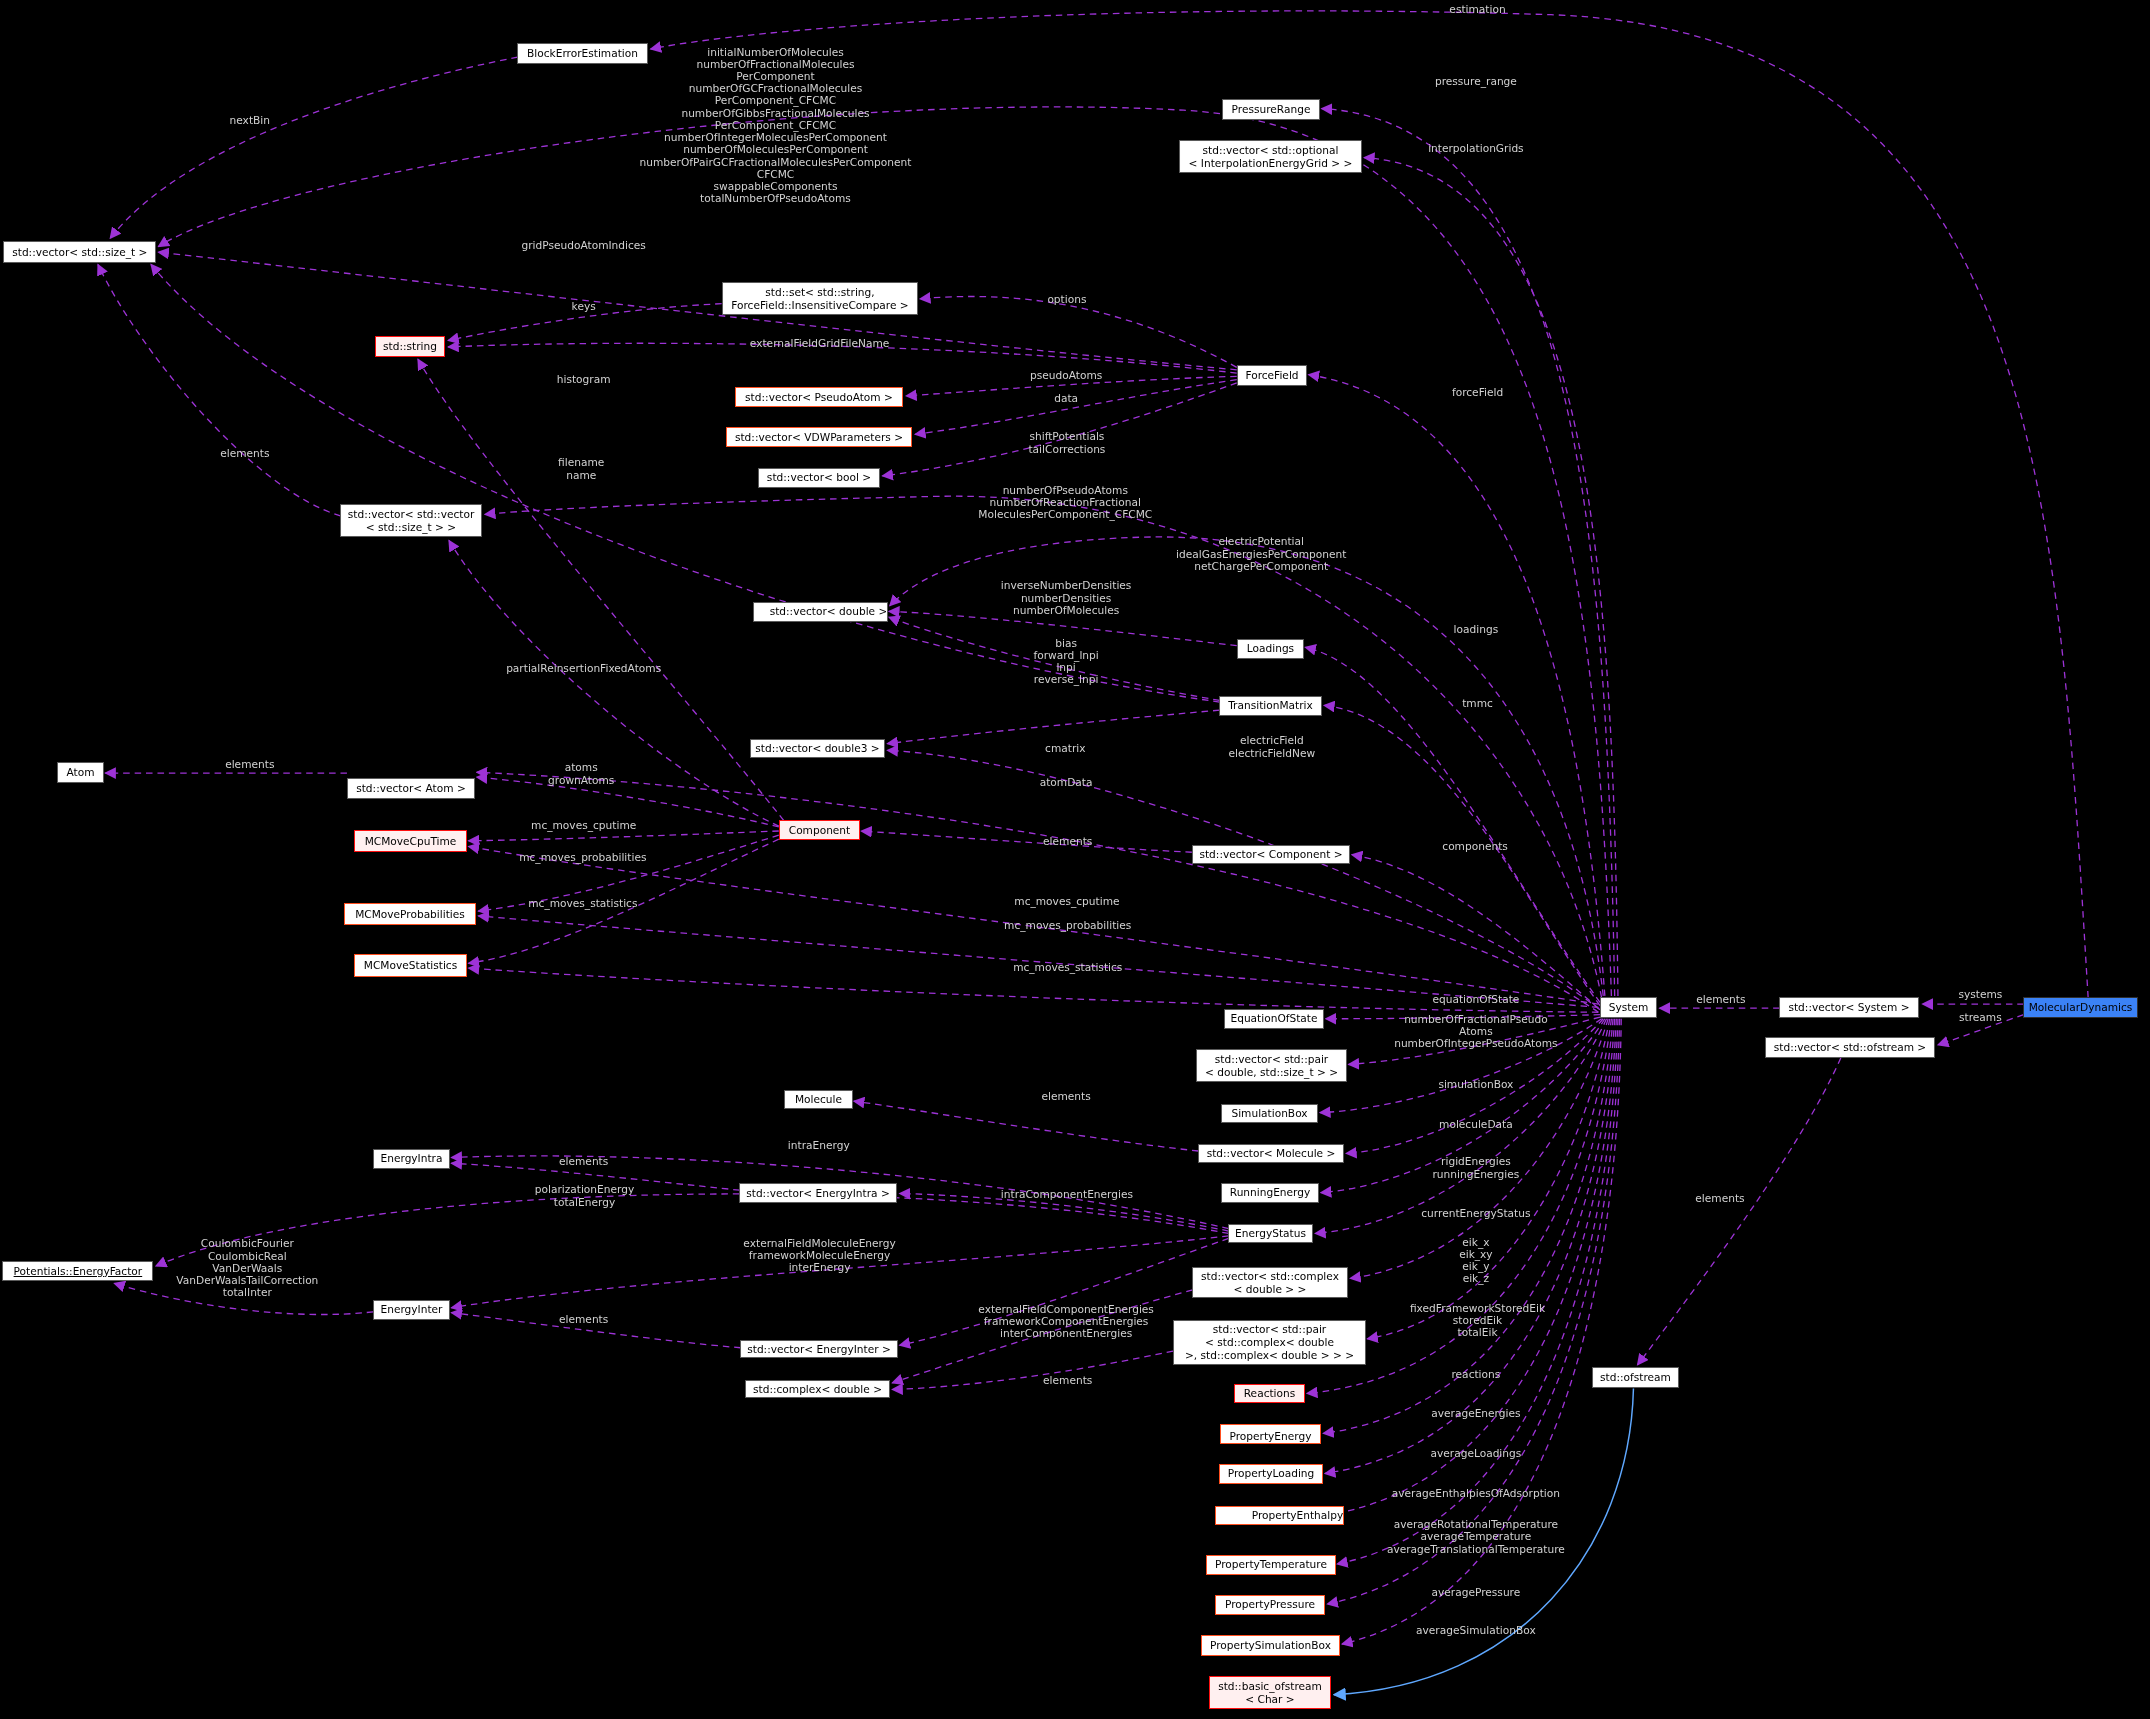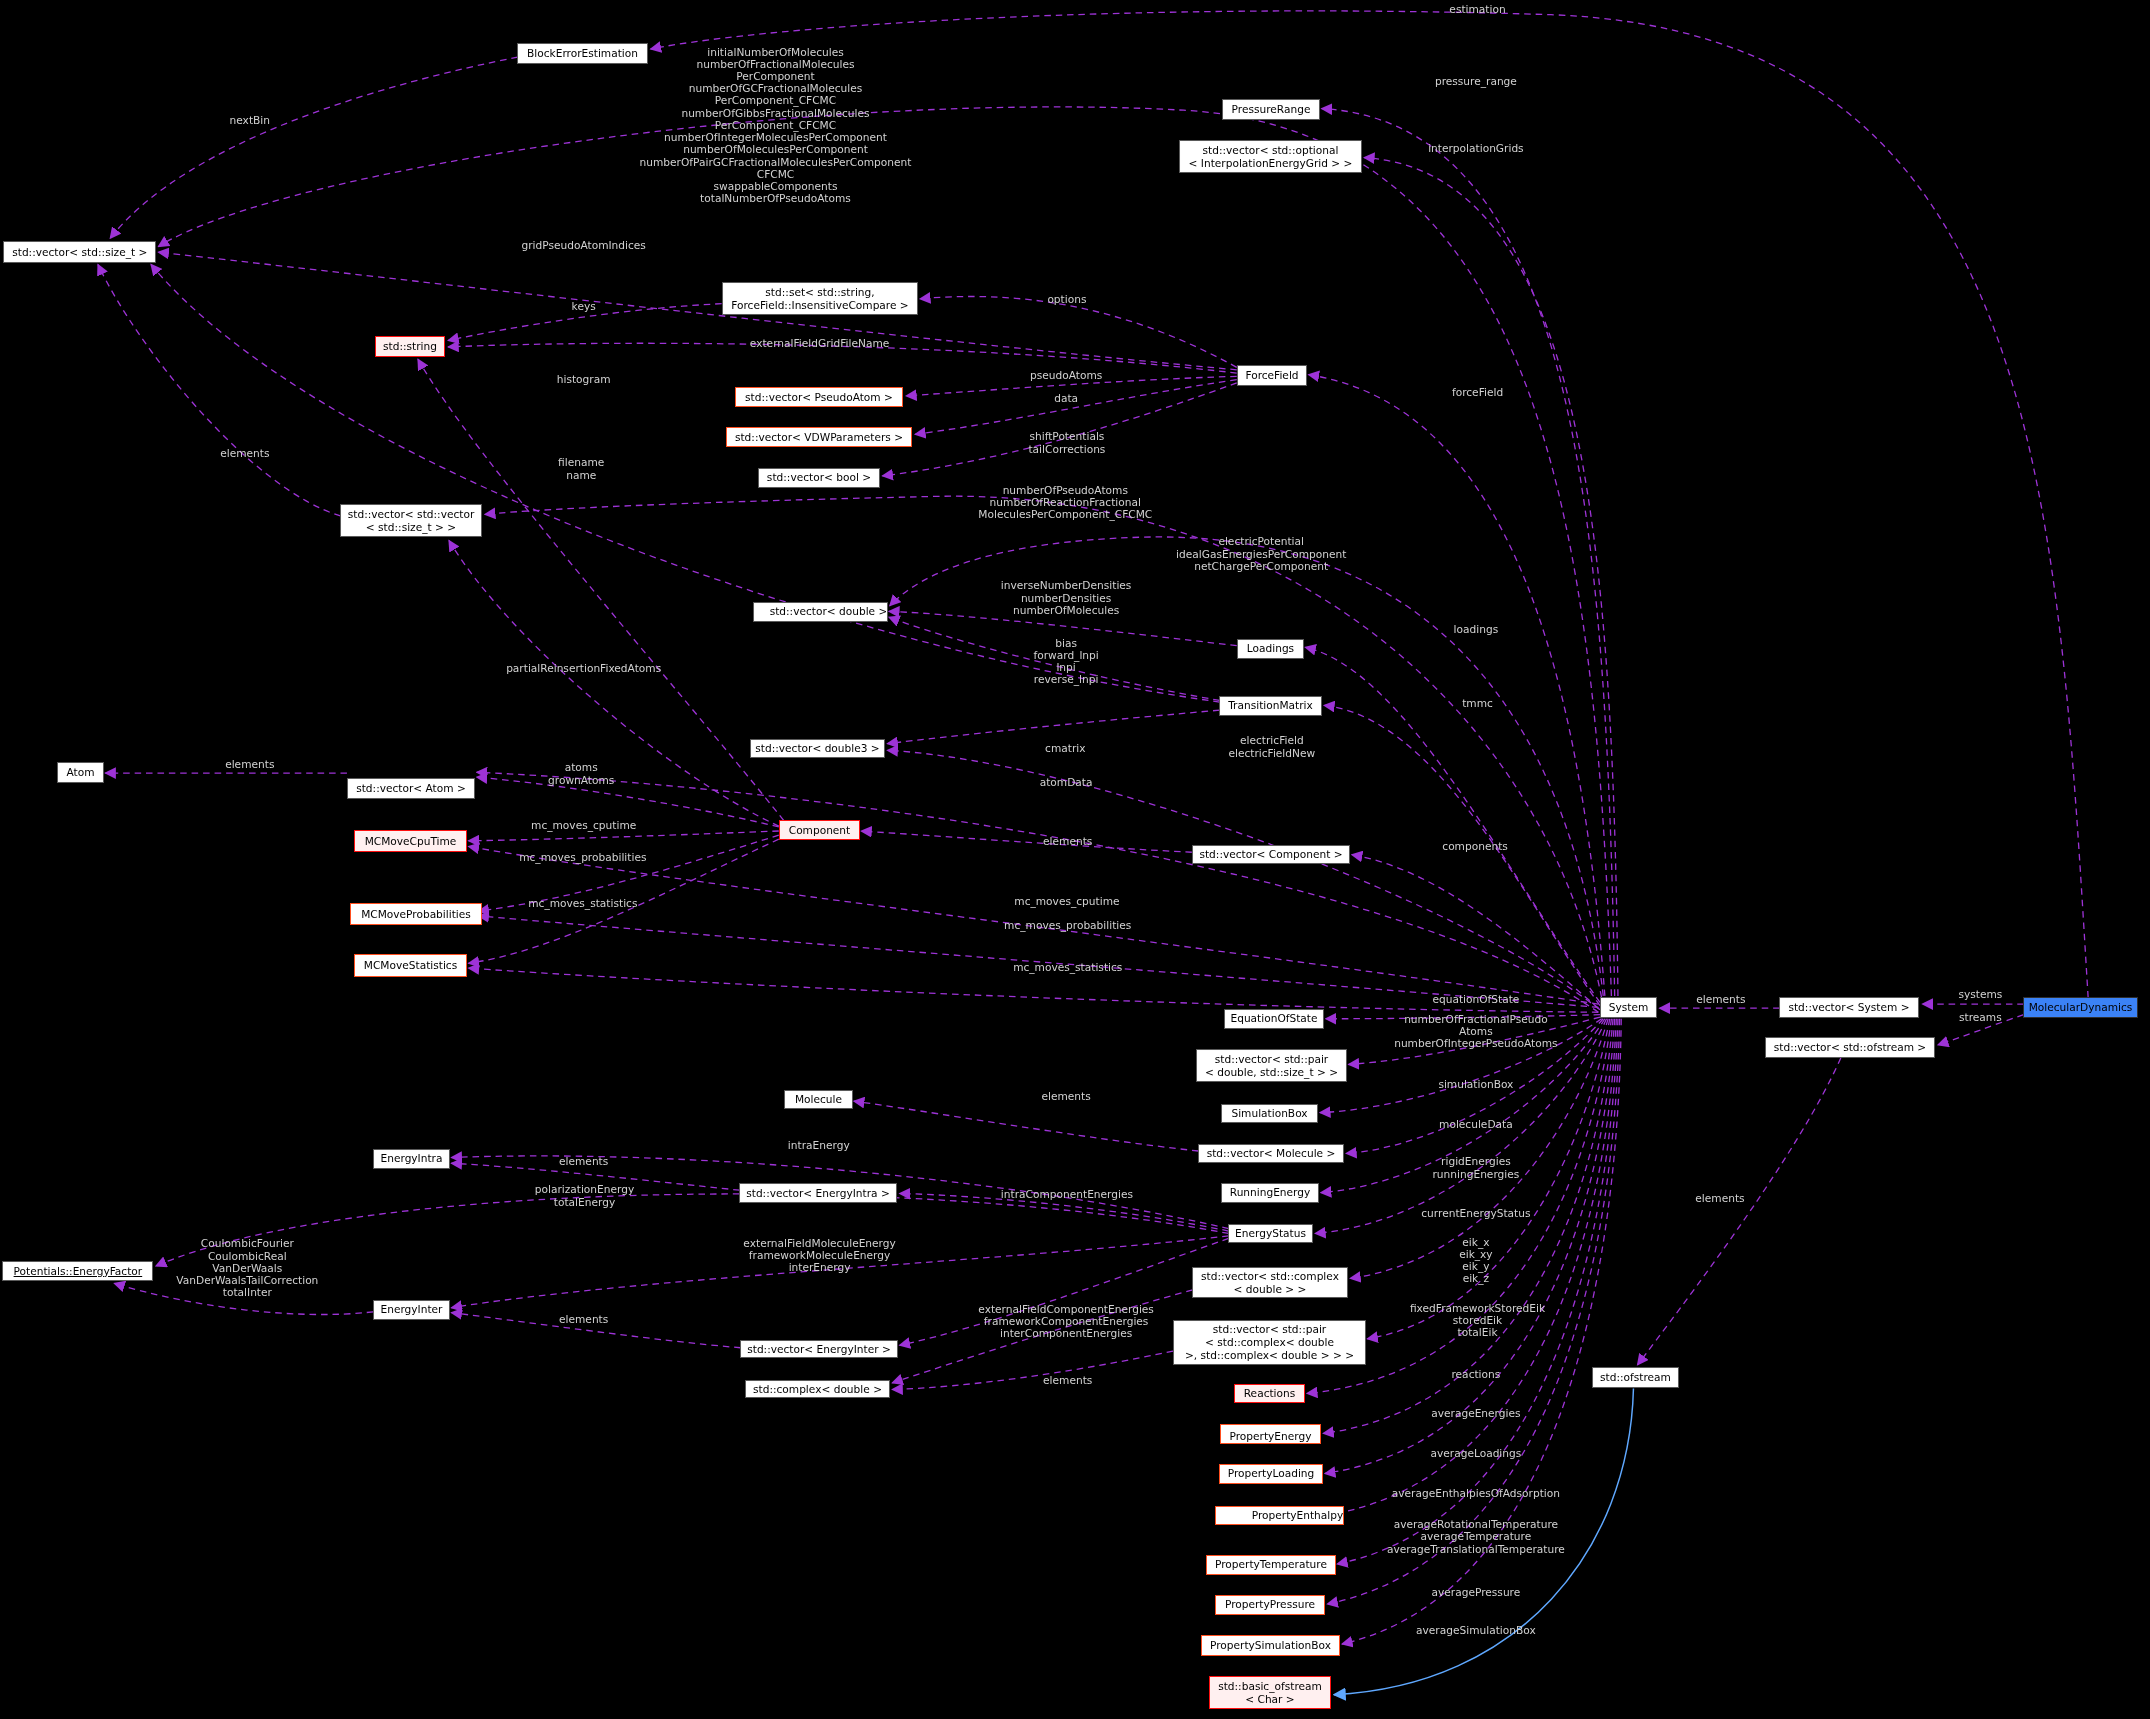--- a/index.html
+++ b/index.html
@@ -217,21 +217,21 @@
     </div>
     <div class="node " style="left: 57px; top: 762px; width: 47px; height: 21px;">
       <div>Atom</div>
     </div>
     <div class="node " style="left: 347px; top: 762px; width: 128px; height: 21px; margin-top: 16px;">
       <div>std::vector&lt; Atom &gt;</div>
     </div>
     <div class="node red" style="left: 354px; top: 830px; width: 113px; height: 22px;">
       <div>MCMoveCpuTime</div>
     </div>
-    <div class="node orange" style="left: 344px; top: 903px; width: 132px; height: 22px; margin-left: 6px;">
+    <div class="node orange" style="left: 344px; top: 903px; width: 132px; height: 22px;">
       <div>MCMoveProbabilities</div>
     </div>
     <div class="node orange" style="left: 354px; top: 954px; width: 113px; height: 23px;">
       <div>MCMoveStatistics</div>
     </div>
     <div class="node red" style="left: 779px; top: 820px; width: 81px; height: 20.4px;">
       <div>Component</div>
     </div>
     <div class="node " style="left: 1192px; top: 845px; width: 158px; height: 19px;">
       <div>std::vector&lt; Component &gt;</div>

